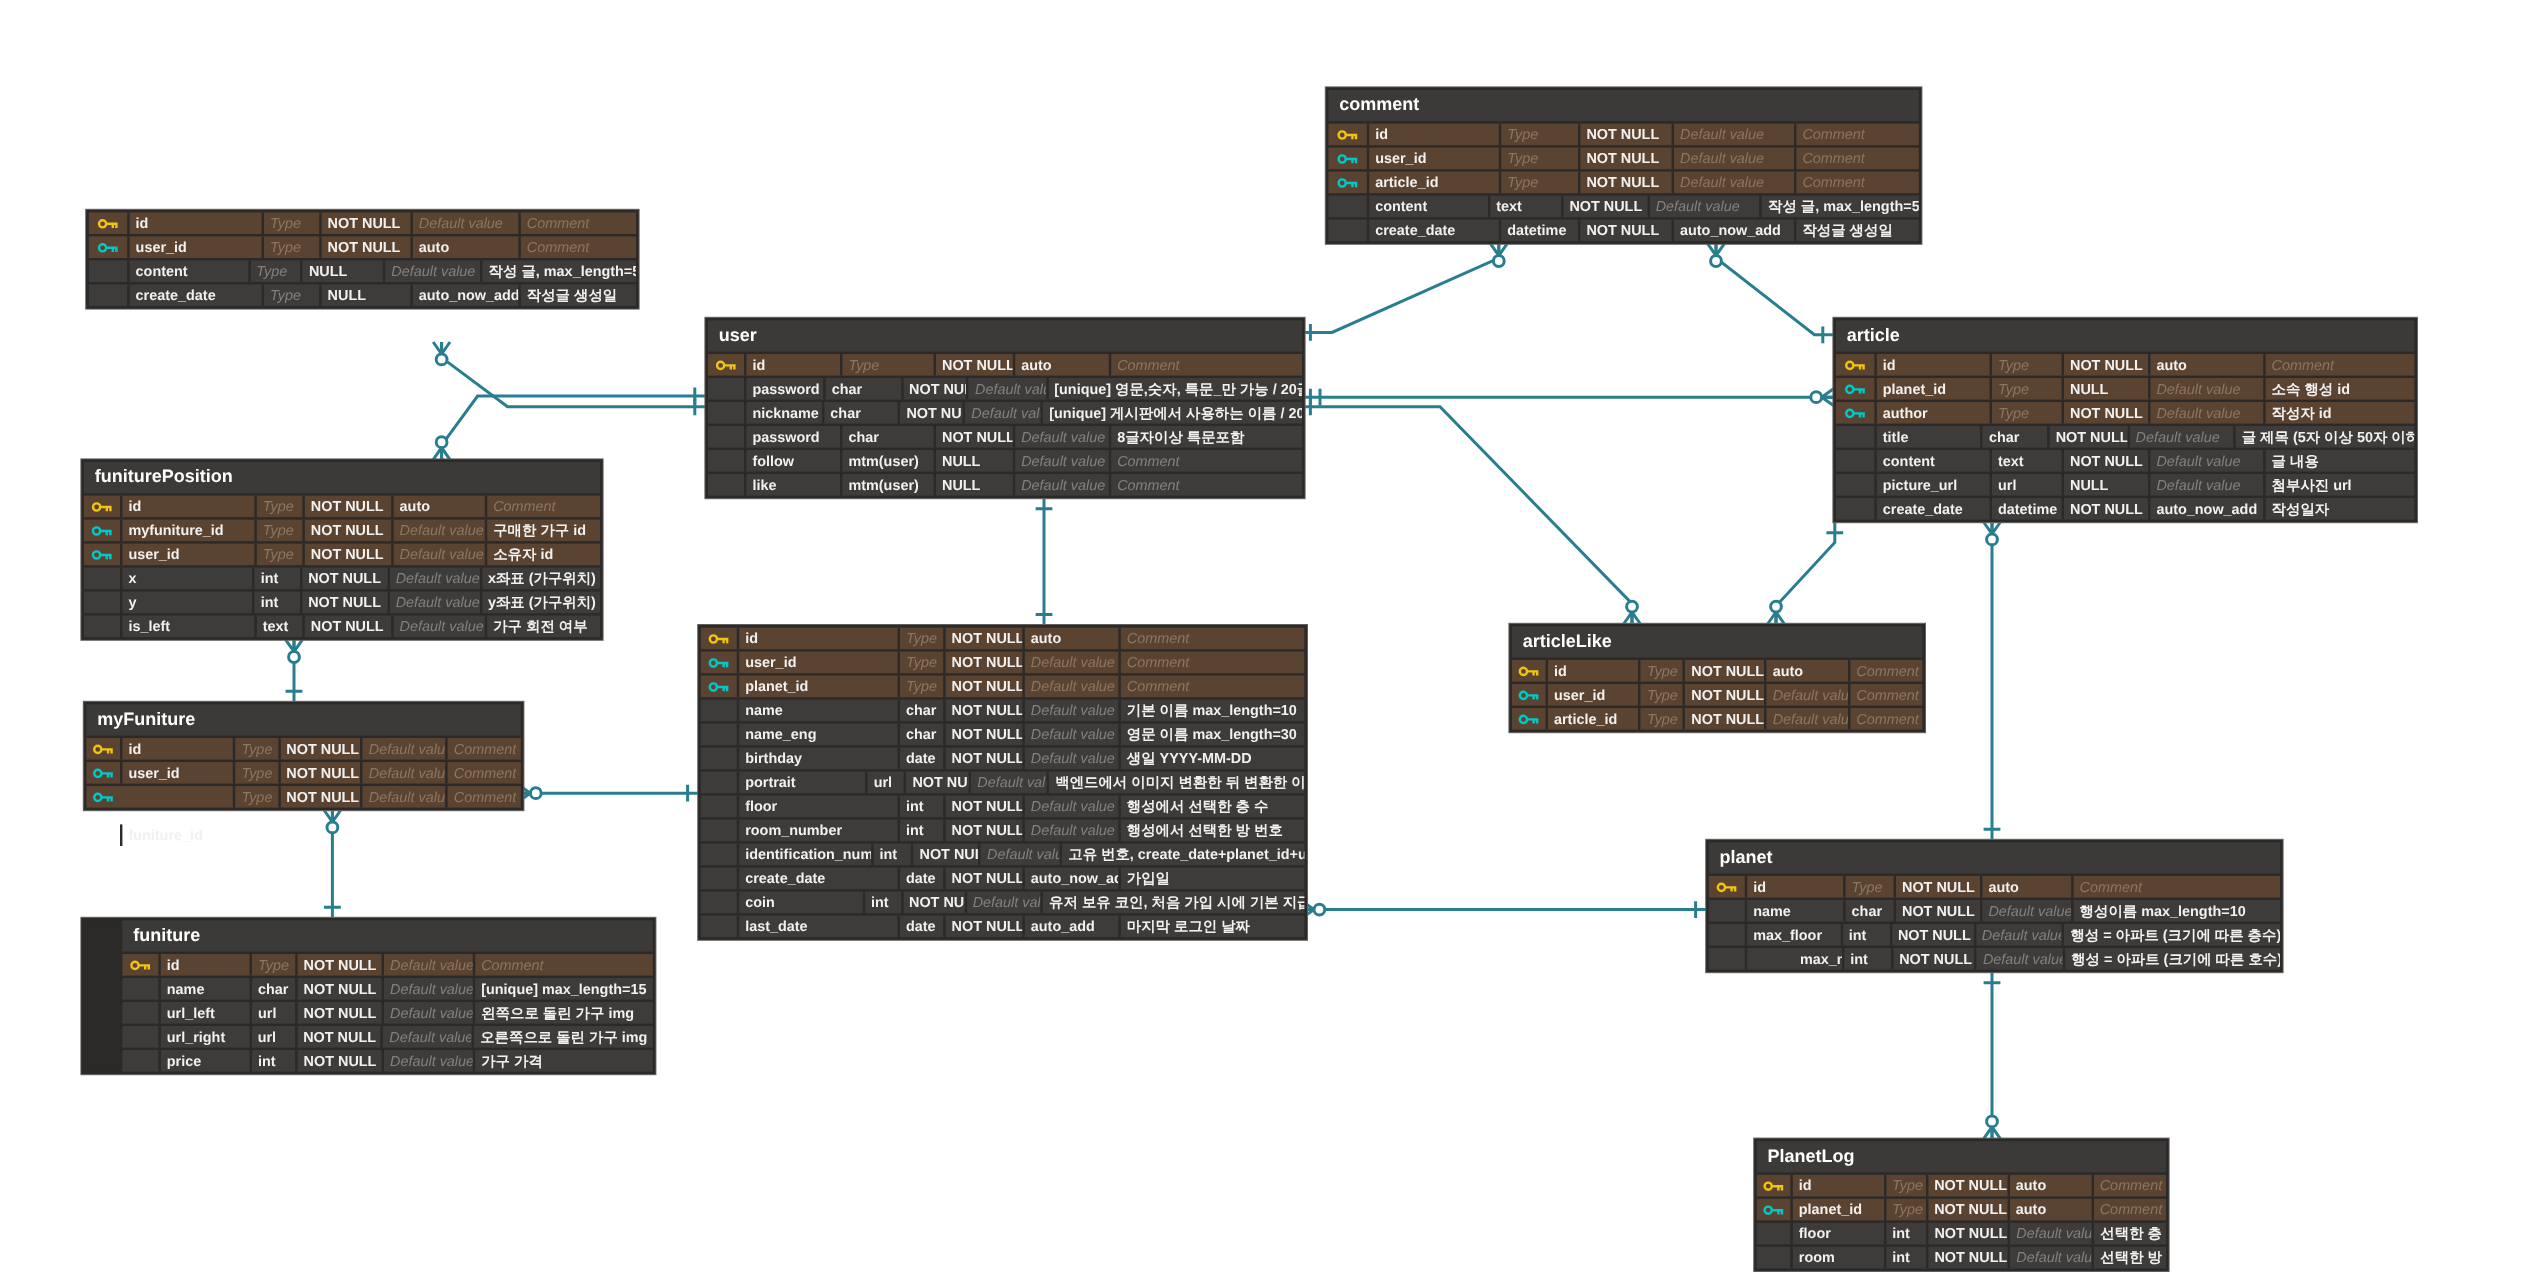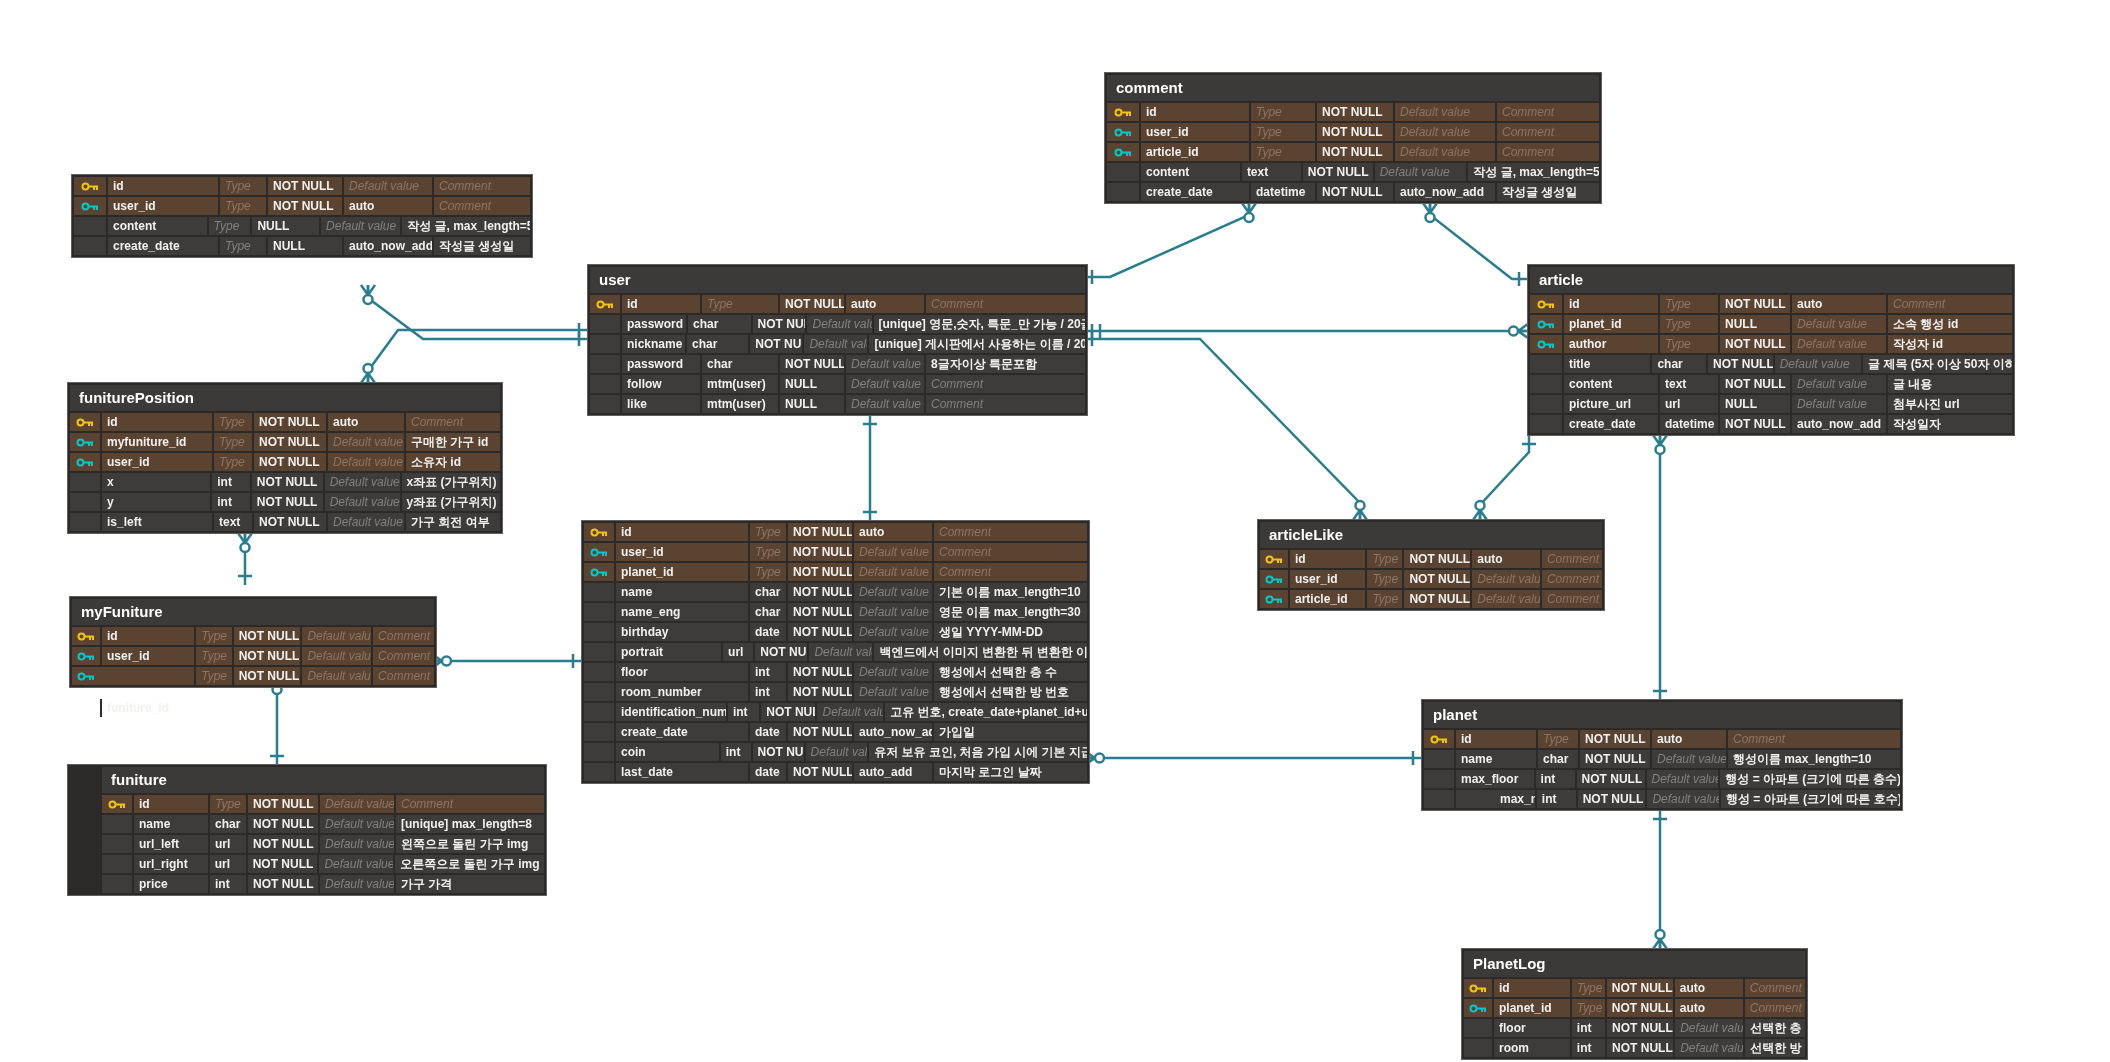--- a/index.html
+++ b/index.html
@@ -210,21 +210,21 @@
         <div class="row">
           <span class="cell c-icon" style="width: 30px;"></span>
           <span class="cell c-name" style="width: 112px;">is_left</span>
           <span class="cell c-type" style="width: 40px;">text</span>
           <span class="cell c-null" style="width: 74px;">NOT NULL</span>
           <span class="cell c-dflt" style="width: 78px;"><span class="ph">Default value</span></span>
           <span class="cell c-comment c-last">가구 회전 여부</span>
         </div>
       </div>
   </div>
-    <div class="table" style="left: 70px; top: 597px; width: 362px;">
+    <div class="table" style="left: 70px; top: 585px; width: 362px;">
     <div class="thead">myFuniture</div>
     <div class="tbody">
         <div class="row row-key">
           <span class="cell c-icon" style="width: 28px;">
             <svg width="19" height="11" viewBox="0 0 19 11">
               <circle cx="4.5" cy="5.5" r="3" fill="none" stroke="#f2c40f" stroke-width="2"></circle>
               <path d="M7.5 5.5 H17 M13 5.5 V9 M16 5.5 V9" fill="none" stroke="#f2c40f" stroke-width="2" style="stroke:#f2c40f;stroke-width:2"></path>
             </svg>
           </span>
           <span class="cell c-name" style="width: 96px;">id</span>
@@ -276,21 +276,21 @@
           <span class="cell c-null" style="width: 72px;">NOT NULL</span>
           <span class="cell c-dflt" style="width: 76px;"><span class="ph">Default value</span></span>
           <span class="cell c-comment c-last"><span class="ph">Comment</span></span>
         </div>
         <div class="row">
           <span class="cell c-icon" style="width: 30px;"></span>
           <span class="cell c-name" style="width: 76px;">name</span>
           <span class="cell c-type" style="width: 38px;">char</span>
           <span class="cell c-null" style="width: 72px;">NOT NULL</span>
           <span class="cell c-dflt" style="width: 76px;"><span class="ph">Default value</span></span>
-          <span class="cell c-comment c-last">[unique] max_length=8</span>
+          <span class="cell c-comment c-last">[unique] max_length=15</span>
         </div>
         <div class="row">
           <span class="cell c-icon" style="width: 30px;"></span>
           <span class="cell c-name" style="width: 76px;">url_left</span>
           <span class="cell c-type" style="width: 38px;">url</span>
           <span class="cell c-null" style="width: 72px;">NOT NULL</span>
           <span class="cell c-dflt" style="width: 76px;"><span class="ph">Default value</span></span>
           <span class="cell c-comment c-last">왼쪽으로 돌린 가구 img</span>
         </div>
         <div class="row">

